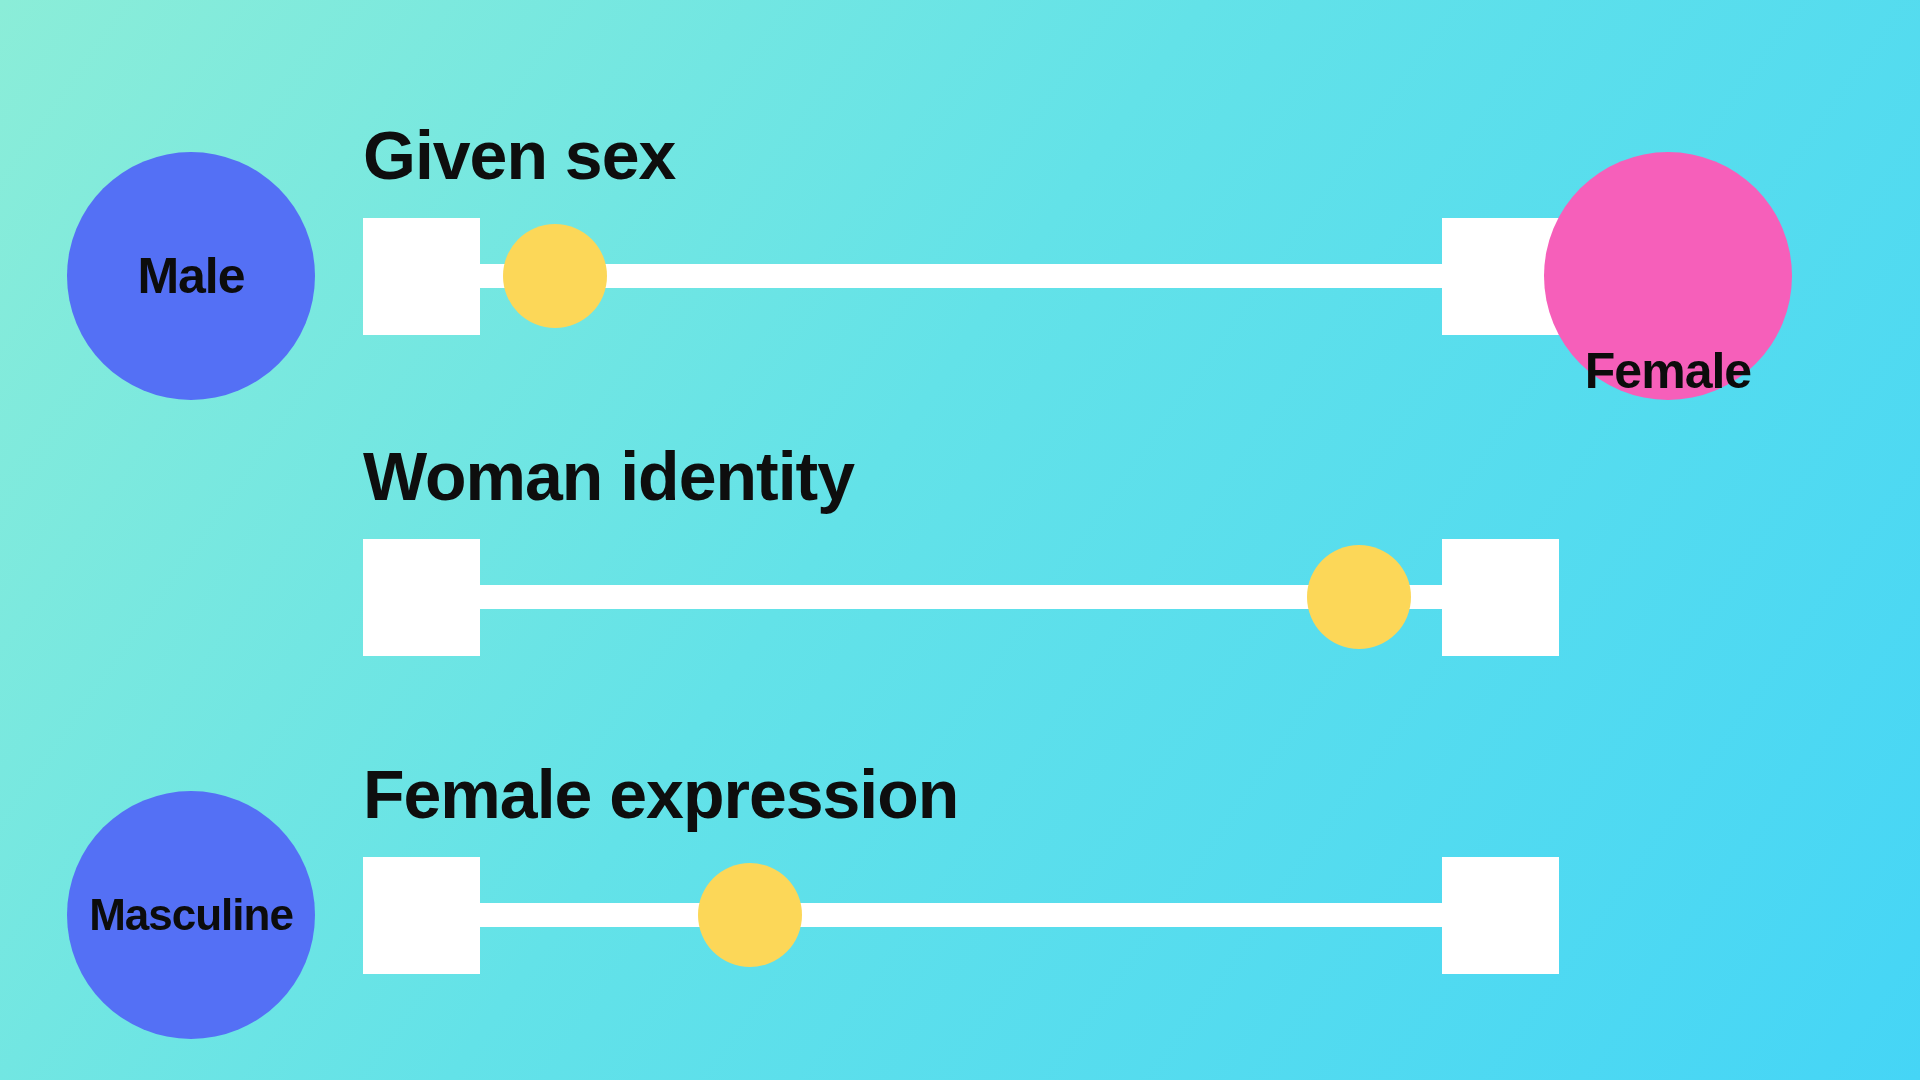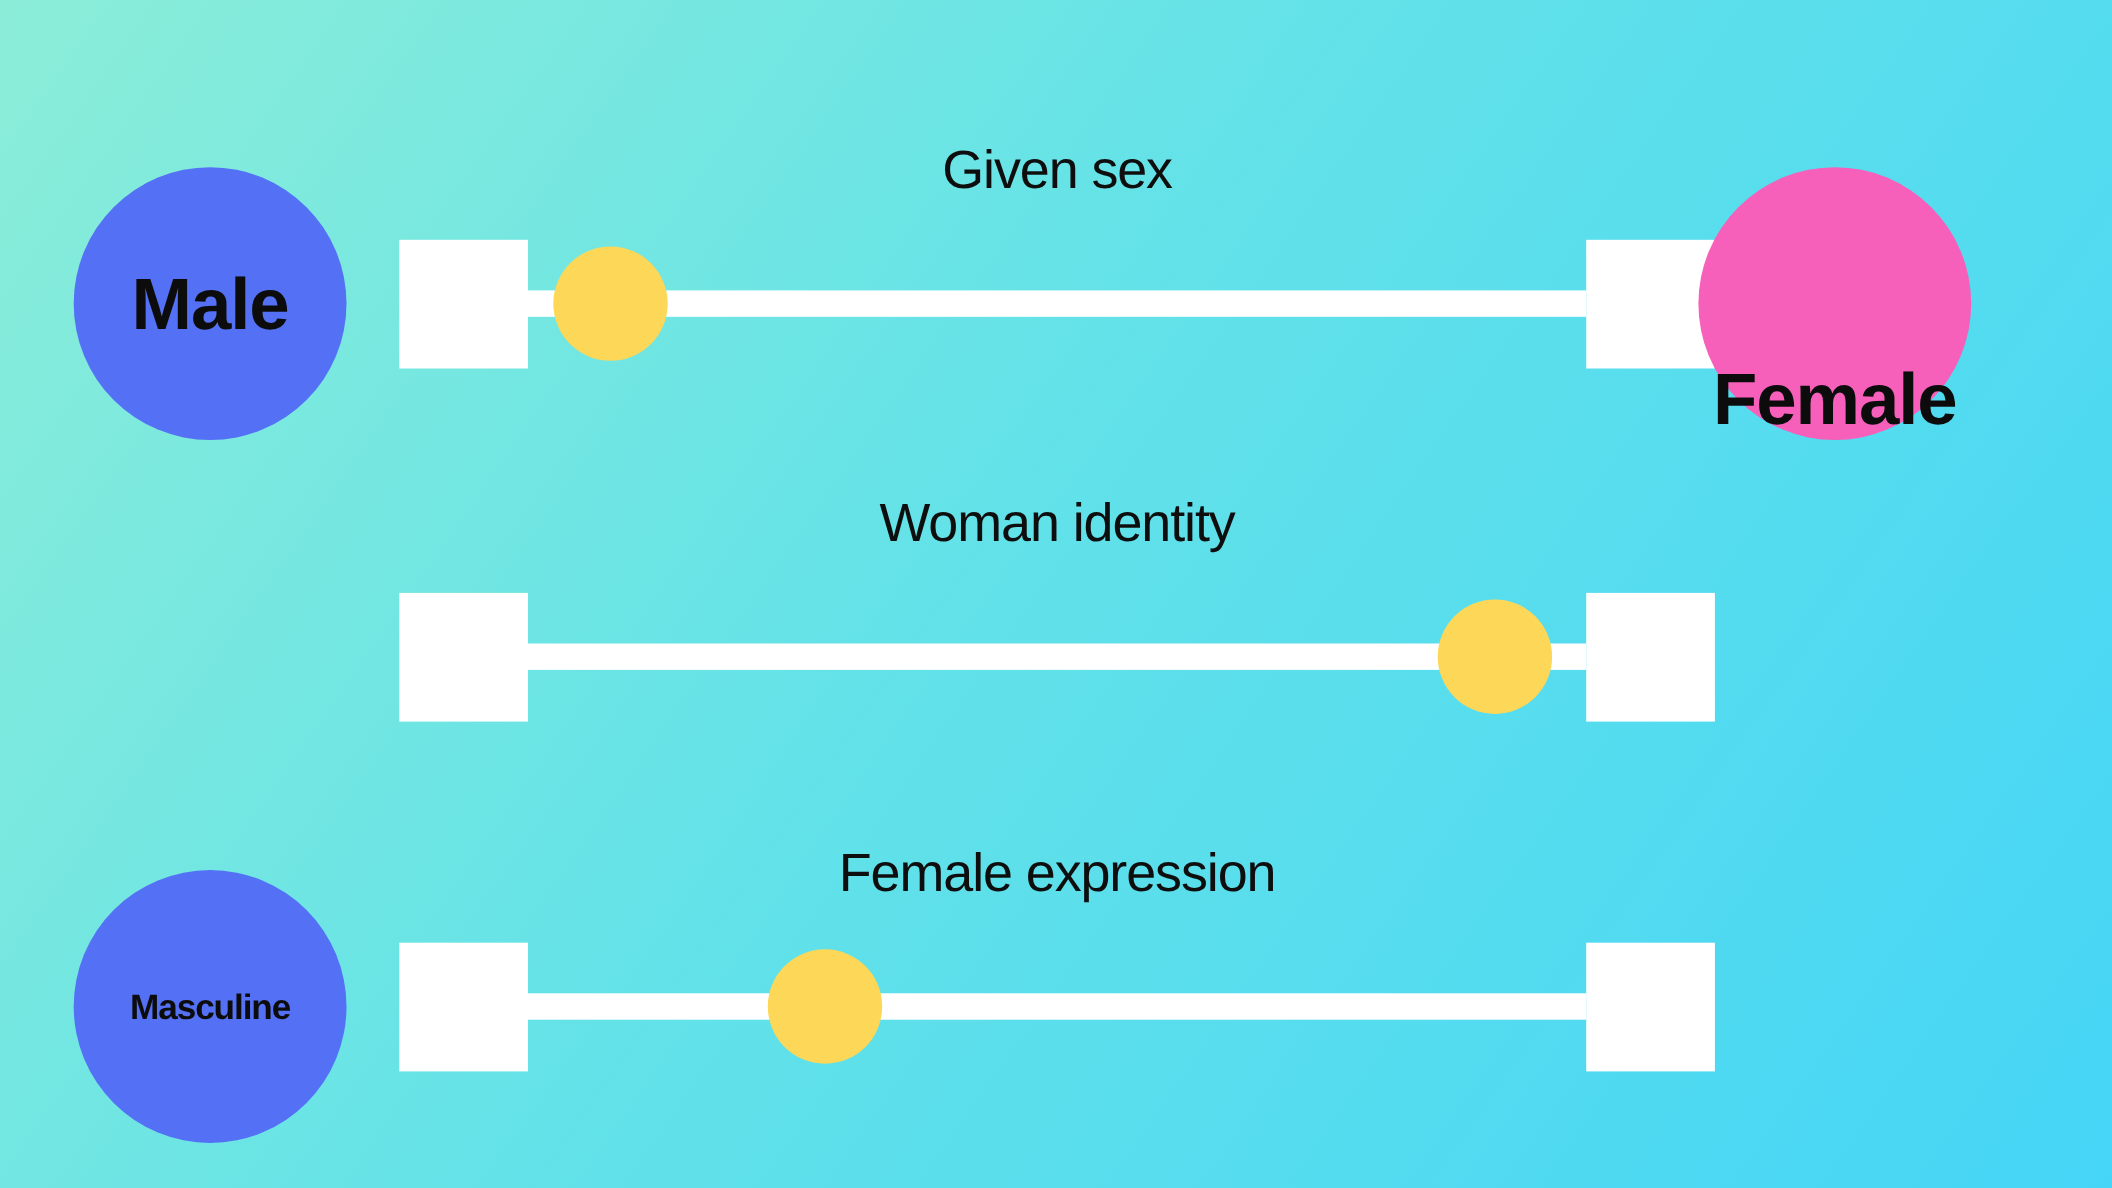--- a/index.html
+++ b/index.html
@@ -14,46 +14,46 @@
   
   .r0 { --cy: 276px; }
   .r1 { --cy: 597px; }
   .r2 { --cy: 915px; }
 
   .row-title {
     position: absolute;
     left: 363px; width: 1196px;
     top: calc(var(--cy) - 169px);
     line-height: 96px;
-    font-size: 49px;
-    font-weight: 400;
+    font-size: 68px;
+    font-weight: 700;
     color: #0e0e0e;
-    text-align: center;
+    text-align: left;
     letter-spacing: -1px;
     white-space: nowrap;
   }
 
   .circle {
     position: absolute;
     width: 248px; height: 248px;
     border-radius: 50%;
     top: calc(var(--cy) - 124px);
     display: flex; align-items: center; justify-content: center;
   }
   .circle-left  { left: 67px;  background: var(--blue); }
   .circle-right { left: 1544px; background: var(--pink); align-items: flex-end; }
 
   .circle-label {
-    font-size: 66px;
+    font-size: 50px;
     font-weight: 700;
     color: #0c0c0c;
     letter-spacing: -1px;
     white-space: nowrap;
   }
-  .r2 .circle-label { font-size: 32px; }
+  .r2 .circle-label { font-size: 44px; }
 
   .endcap {
     position: absolute;
     width: 117px; height: 117px;
     top: calc(var(--cy) - 58px);
     background: #ffffff;
   }
   .endcap-left  { left: 363px; }
   .endcap-right { left: 1442px; }
 

